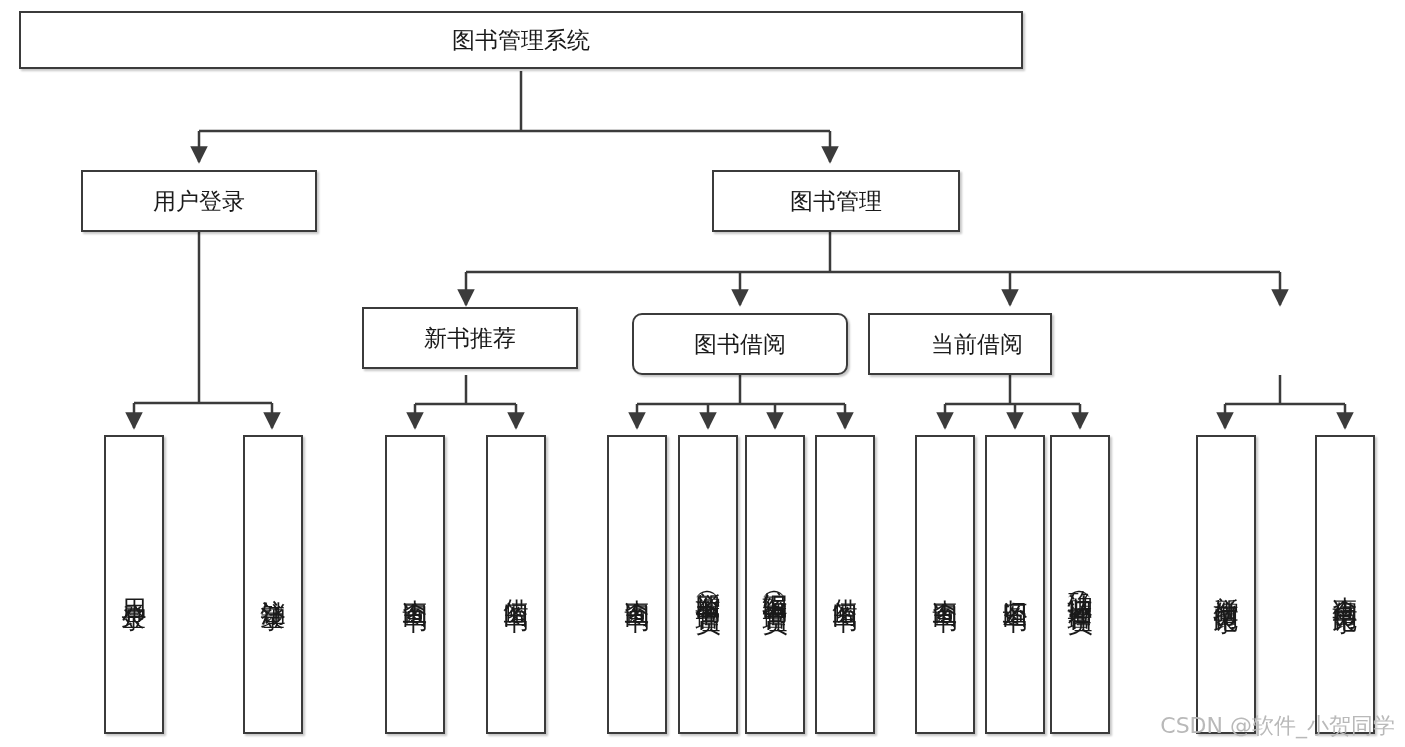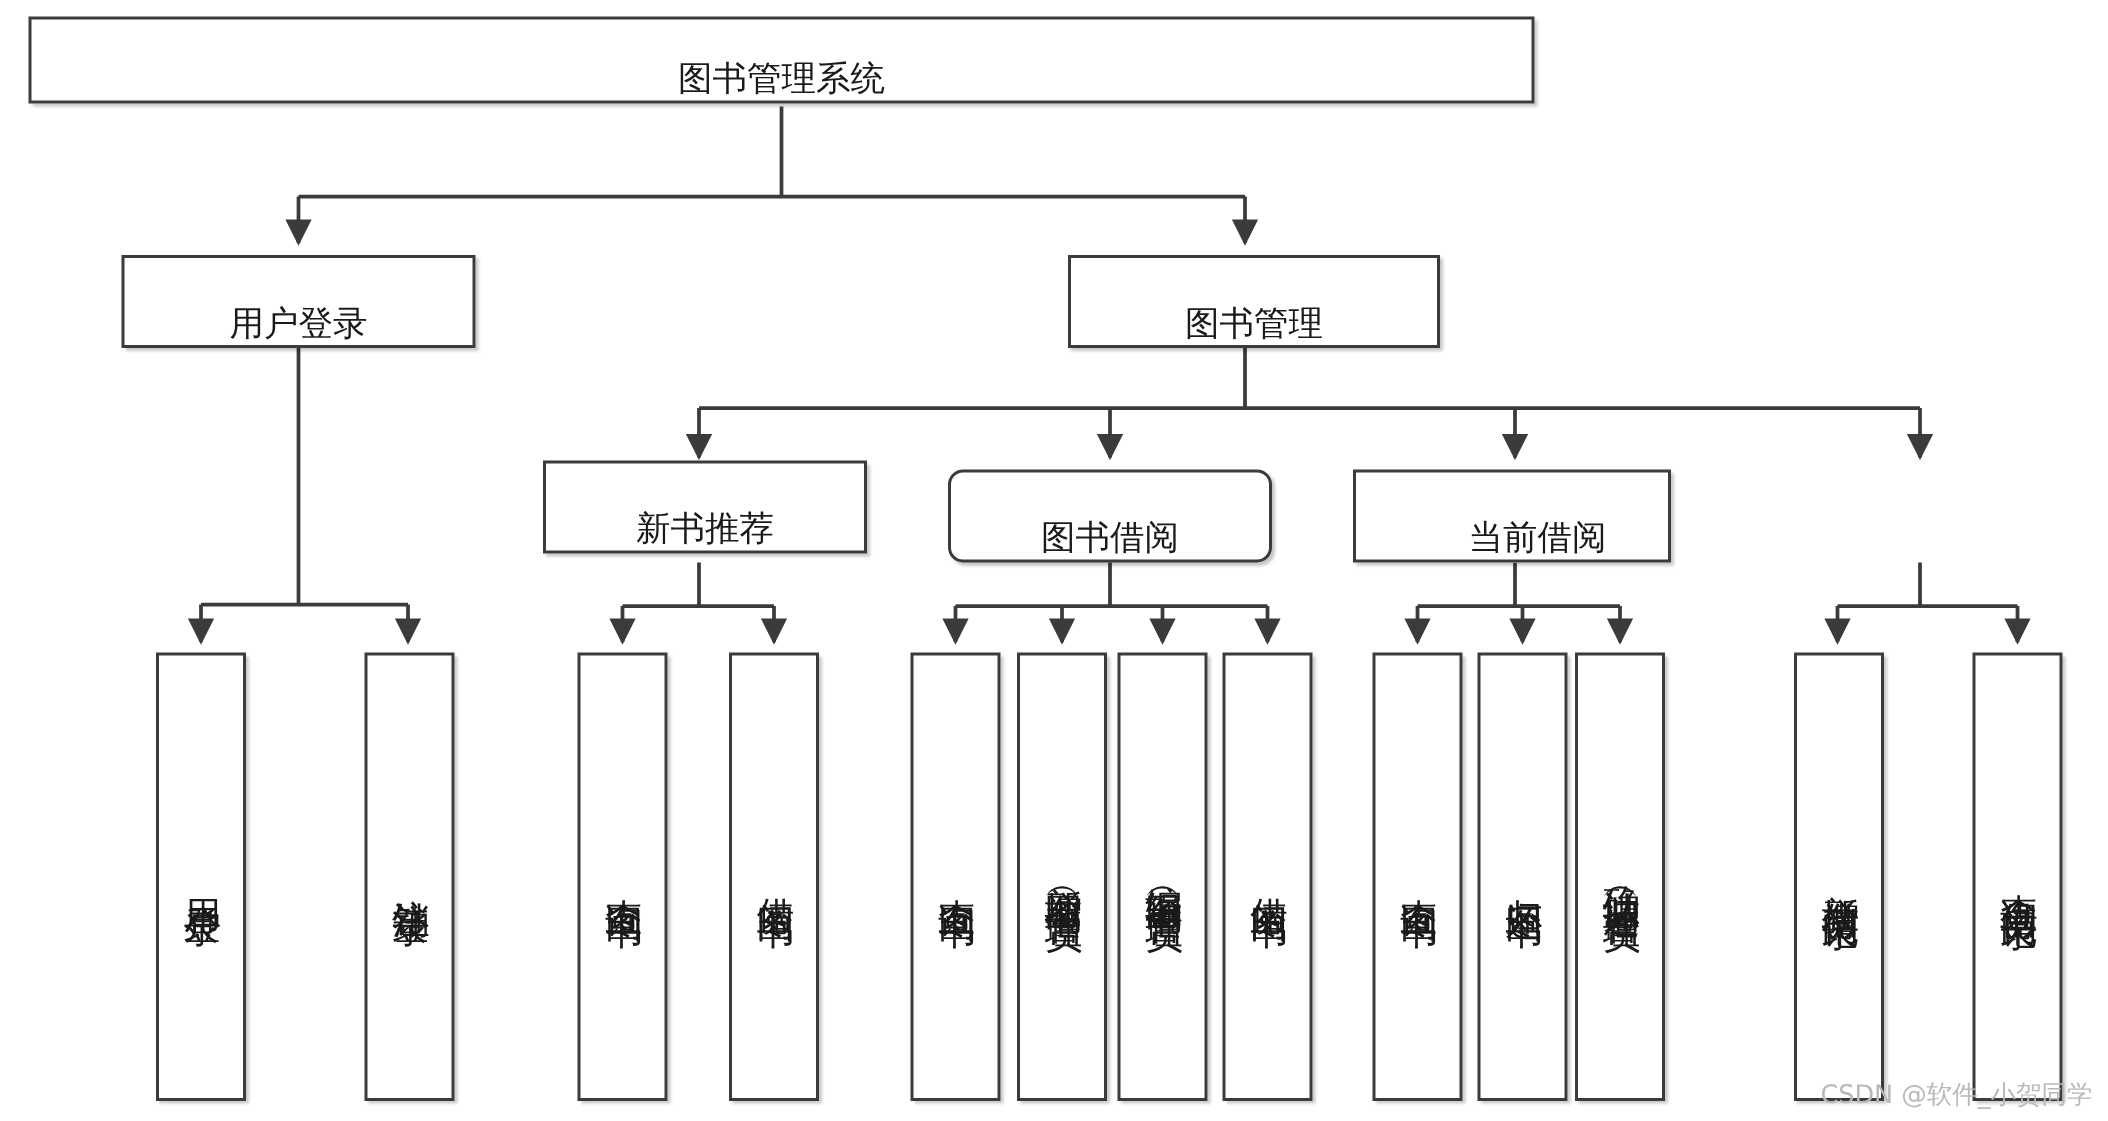--- a/index.html
+++ b/index.html
@@ -25,21 +25,21 @@
     height: 747px;
     pointer-events: none;
   }
   .node {
     position: absolute;
     box-sizing: border-box;
     background: #ffffff;
     border: 2px solid #3b3b3b;
     box-shadow: 2px 2px 2px rgba(0,0,0,0.22);
     display: flex;
-    align-items: flex-end;
+    align-items: center;
     justify-content: center;
     color: #1a1a1a;
     z-index: 2;
   }
   .node .label {
     text-align: center;
     line-height: 1.25;
     white-space: nowrap;
   }
   
@@ -60,21 +60,21 @@
     font-size: 25px;
     letter-spacing: 3px;
     line-height: 1;
     white-space: normal;
     max-height: 100%;
   }
   #watermark {
     position: absolute;
     right: 10px;
     bottom: 6px;
-    font-size: 17px;
+    font-size: 22px;
     color: #b9b9b9;
     z-index: 5;
     white-space: nowrap;
     font-family: "DejaVu Sans", "Liberation Sans", sans-serif;
   }
 </style>
 </head>
 <body>
 
 <div id="canvas">
@@ -139,21 +139,21 @@
   <div class="node horiz" style="left:712px; top:170px; width:248px; height:62px;">
     <span class="label">图书管理</span>
   </div>
 
   <div class="node horiz" style="left:362px; top:307px; width:216px; height:62px;">
     <span class="label">新书推荐</span>
   </div>
   <div class="node horiz" style="left:632px; top:313px; width:216px; height:62px;border-radius:10px;">
     <span class="label">图书借阅</span>
   </div>
-  <div class="node horiz" style="left:902px; top:313px; width:212px; height:62px;padding-left:34px;">
+  <div class="node horiz" style="left:868px; top:313px; width:184px; height:62px;padding-left:34px;">
     <span class="label">当前借阅</span>
   </div>
 
   <div class="node vert" style="left:104px; top:435px; width:60px; height:299px;">
     <span class="label">用户登录</span>
   </div>
   <div class="node vert" style="left:243px; top:435px; width:60px; height:299px;">
     <span class="label">注销登录</span>
   </div>
 

